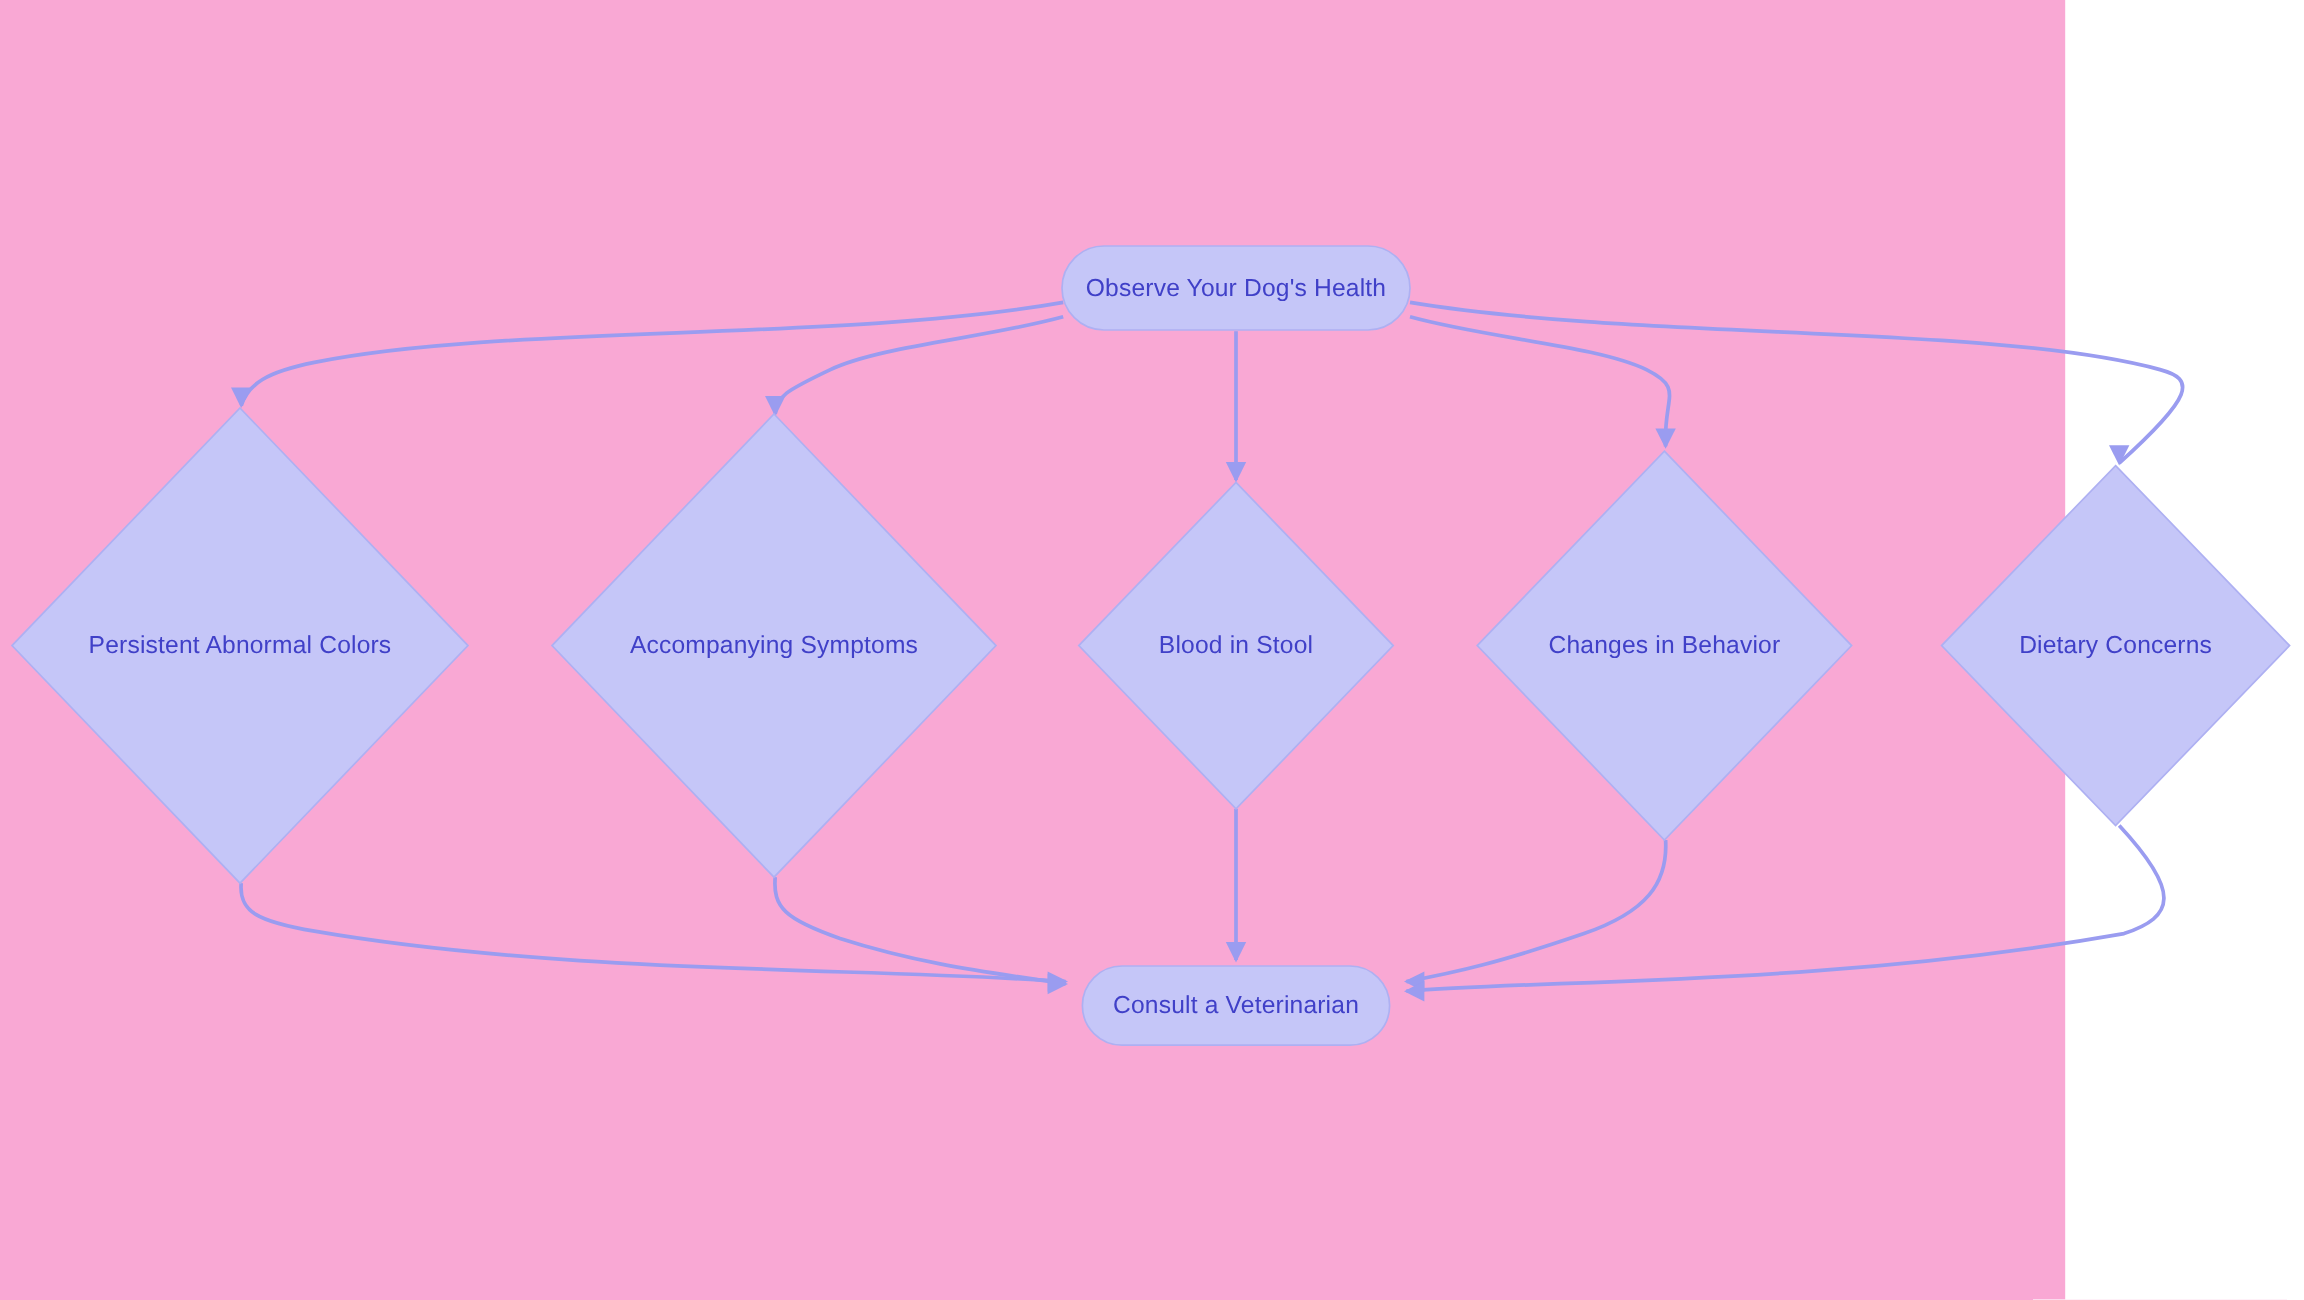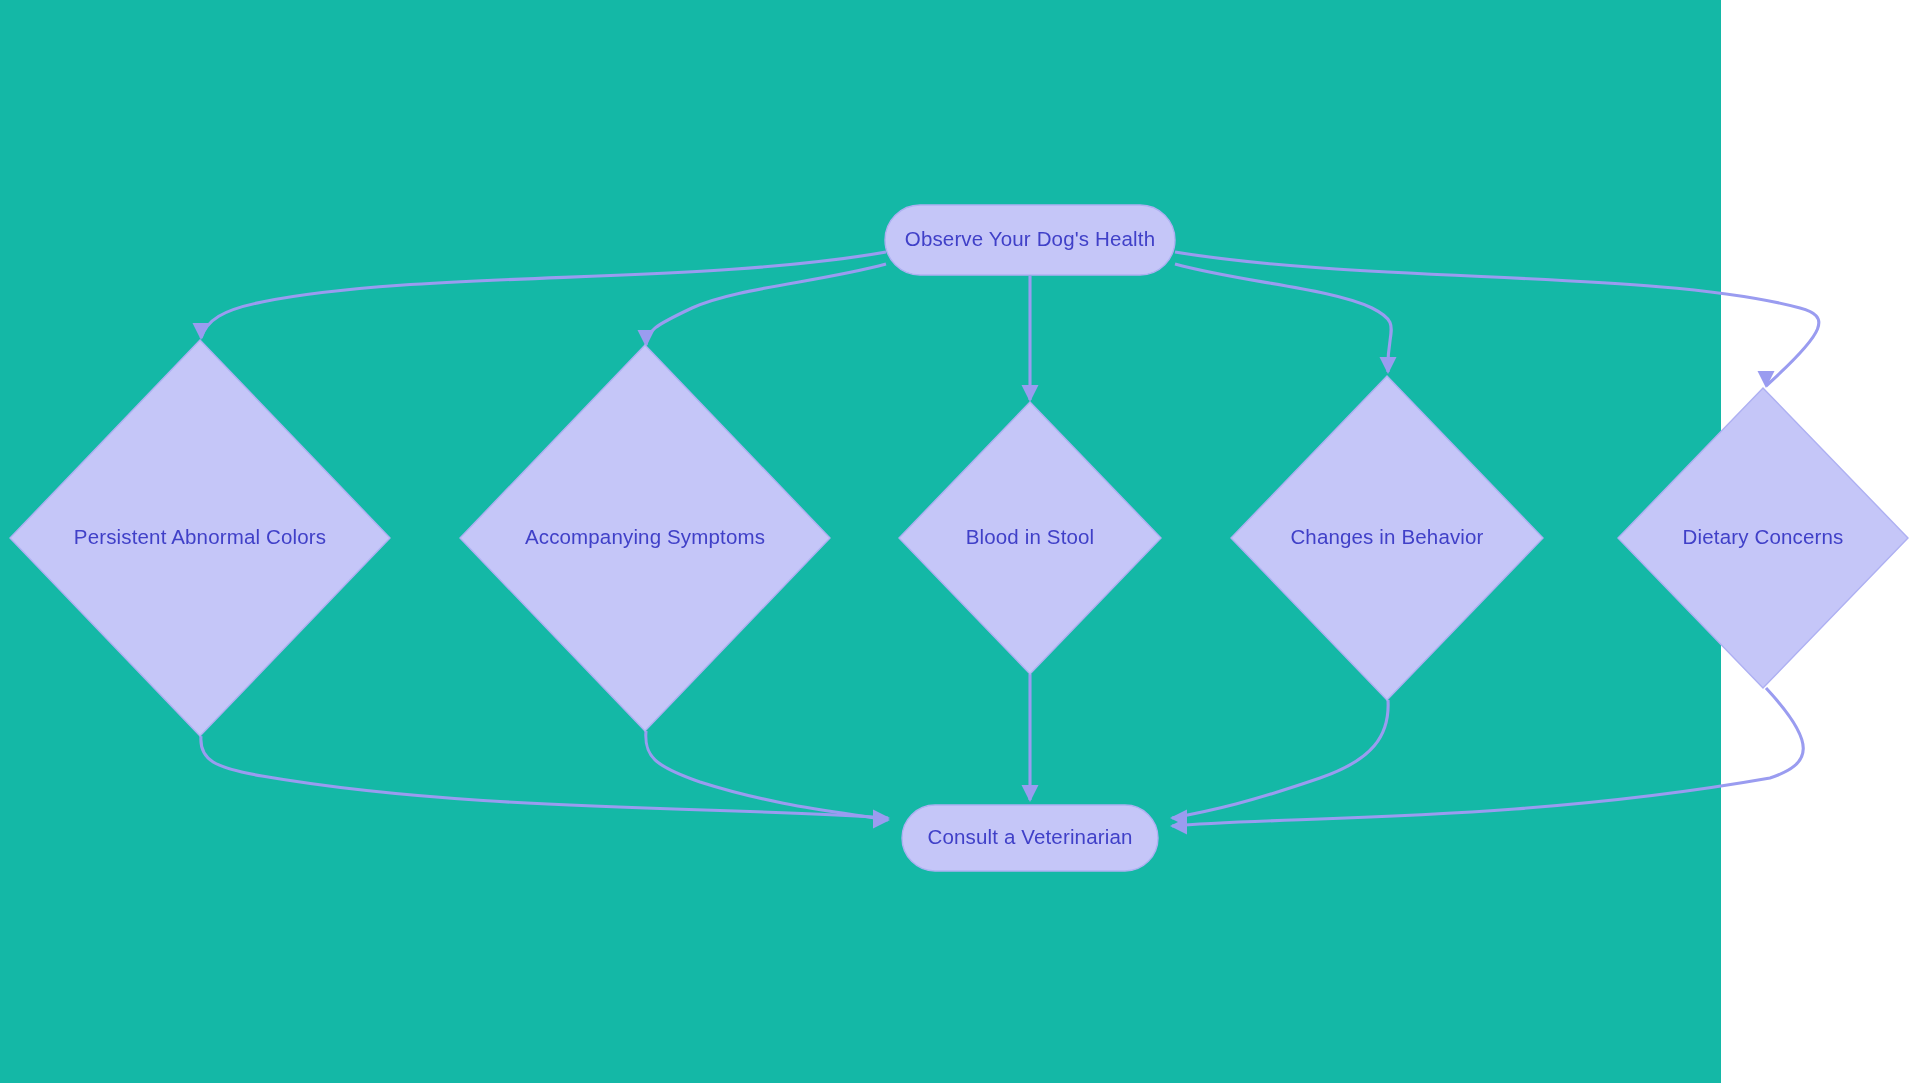--- a/index.html
+++ b/index.html
@@ -11,21 +11,21 @@
   body {
     width: 1920px;
     height: 1083px;
     overflow: hidden;
     font-family: "Liberation Sans", sans-serif;
   }
   #diagram-root {
     position: relative;
     width: 1721px;
     height: 1083px;
-    background: #14b8a6;
+    background: #f9a8d4;
   }
   #flow-svg {
     position: absolute;
     top: 0;
     left: 0;
     width: 1920px;
     height: 1083px;
     display: block;
   }
   .node-shape {

